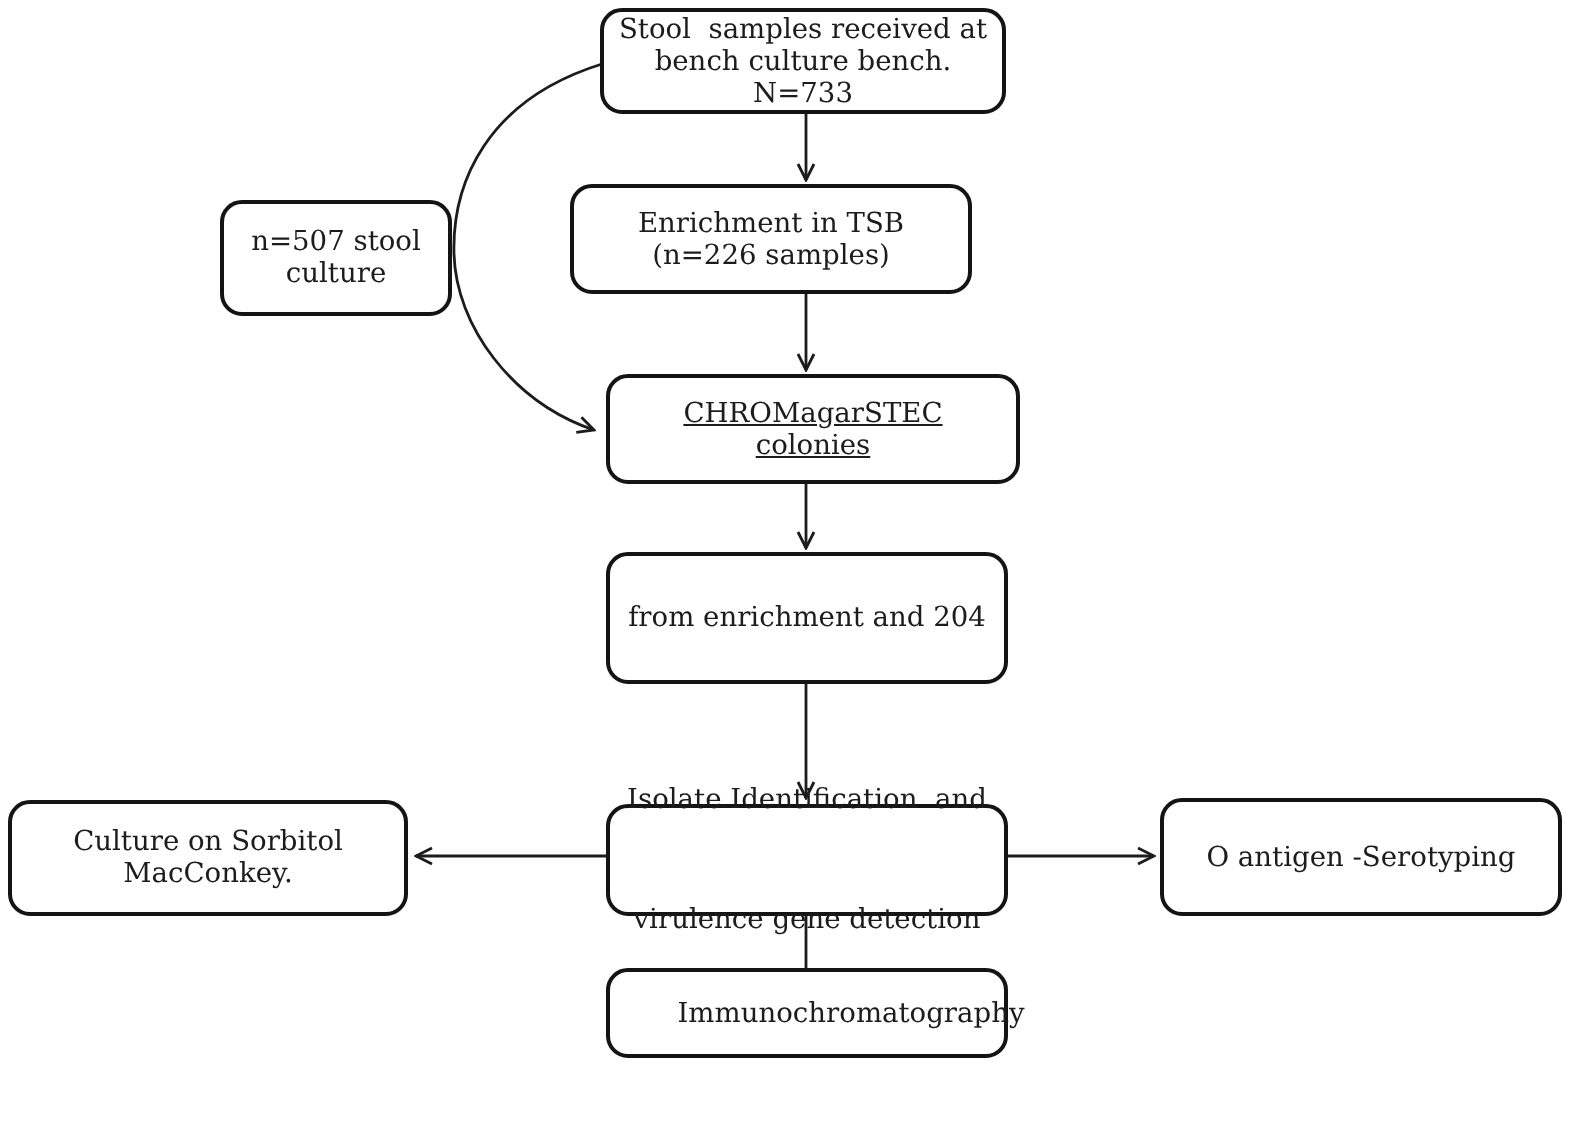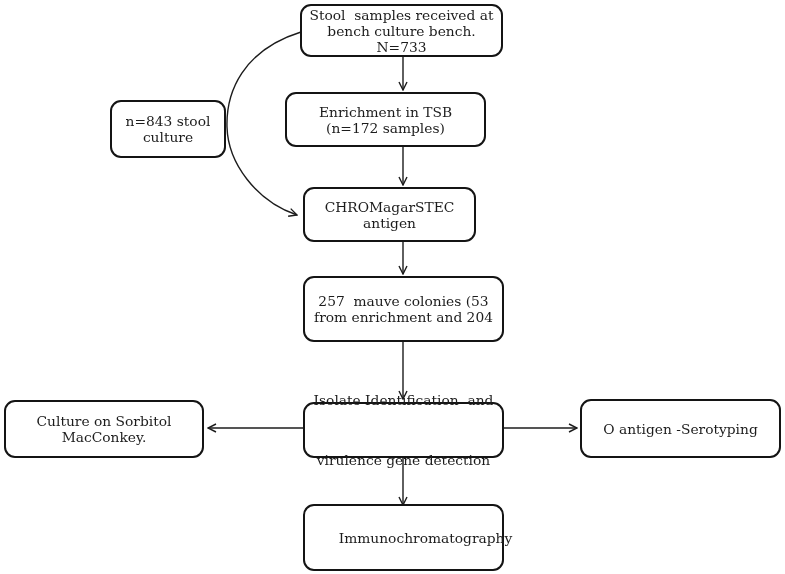--- a/index.html
+++ b/index.html
@@ -45,24 +45,24 @@
     color:var(--text);
     font-size:13.8px;
     line-height:1.16;
   }
   .line{
     white-space:pre;
   }
   
   .b-received      {left:300px; top:4px;   width:203px; height:53px;}
   .b-enrichment    {left:285px; top:92px;  width:201px; height:55px;}
-  .b-chromagar     {left:303px; top:187px; width:173px; height:55px;}
+  .b-chromagar     {left:303px; top:187px; width:207px; height:55px;text-decoration:underline;}
   .b-colonies      {left:303px; top:276px; width:201px; height:66px;}
   .b-identification{left:303px; top:402px; width:201px; height:56px;gap:44px;}
-  .b-immuno        {left:303px; top:504px; width:201px; height:67px;padding-left:44px;}
+  .b-immuno        {left:303px; top:484px; width:201px; height:45px;padding-left:44px;}
   .b-stool507      {left:110px; top:100px; width:116px; height:58px;}
   .b-sorbitol      {left:4px;   top:400px; width:200px; height:58px;}
   .b-serotyping    {left:580px; top:399px; width:201px; height:59px;}
 </style>
 </head>
 <body>
 
 <div class="canvas">
 
   <svg class="arrows" viewBox="0 0 785 574" xmlns="http://www.w3.org/2000/svg">
@@ -82,44 +82,43 @@
   </svg>
 
   <div class="box b-received">
     <div class="line">Stool  samples received at</div>
     <div class="line">bench culture bench.</div>
     <div class="line">N=733</div>
   </div>
 
   <div class="box b-enrichment">
     <div class="line">Enrichment in TSB</div>
-    <div class="line">(n=172 samples)</div>
+    <div class="line">(n=226 samples)</div>
   </div>
 
   <div class="box b-chromagar">
     <div class="line">CHROMagarSTEC</div>
-    <div class="line">antigen</div>
+    <div class="line">colonies</div>
   </div>
 
   <div class="box b-colonies">
-    <div class="line">257  mauve colonies (53</div>
     <div class="line">from enrichment and 204</div>
   </div>
 
   <div class="box b-identification">
     <div class="line">Isolate Identification  and</div>
     <div class="line">virulence gene detection</div>
   </div>
 
   <div class="box b-immuno">
     <div class="line">Immunochromatography</div>
   </div>
 
   <div class="box b-stool507">
-    <div class="line">n=843 stool</div>
+    <div class="line">n=507 stool</div>
     <div class="line">culture</div>
   </div>
 
   <div class="box b-sorbitol">
     <div class="line">Culture on Sorbitol</div>
     <div class="line">MacConkey.</div>
   </div>
 
   <div class="box b-serotyping">
     <div class="line">O antigen -Serotyping</div>

